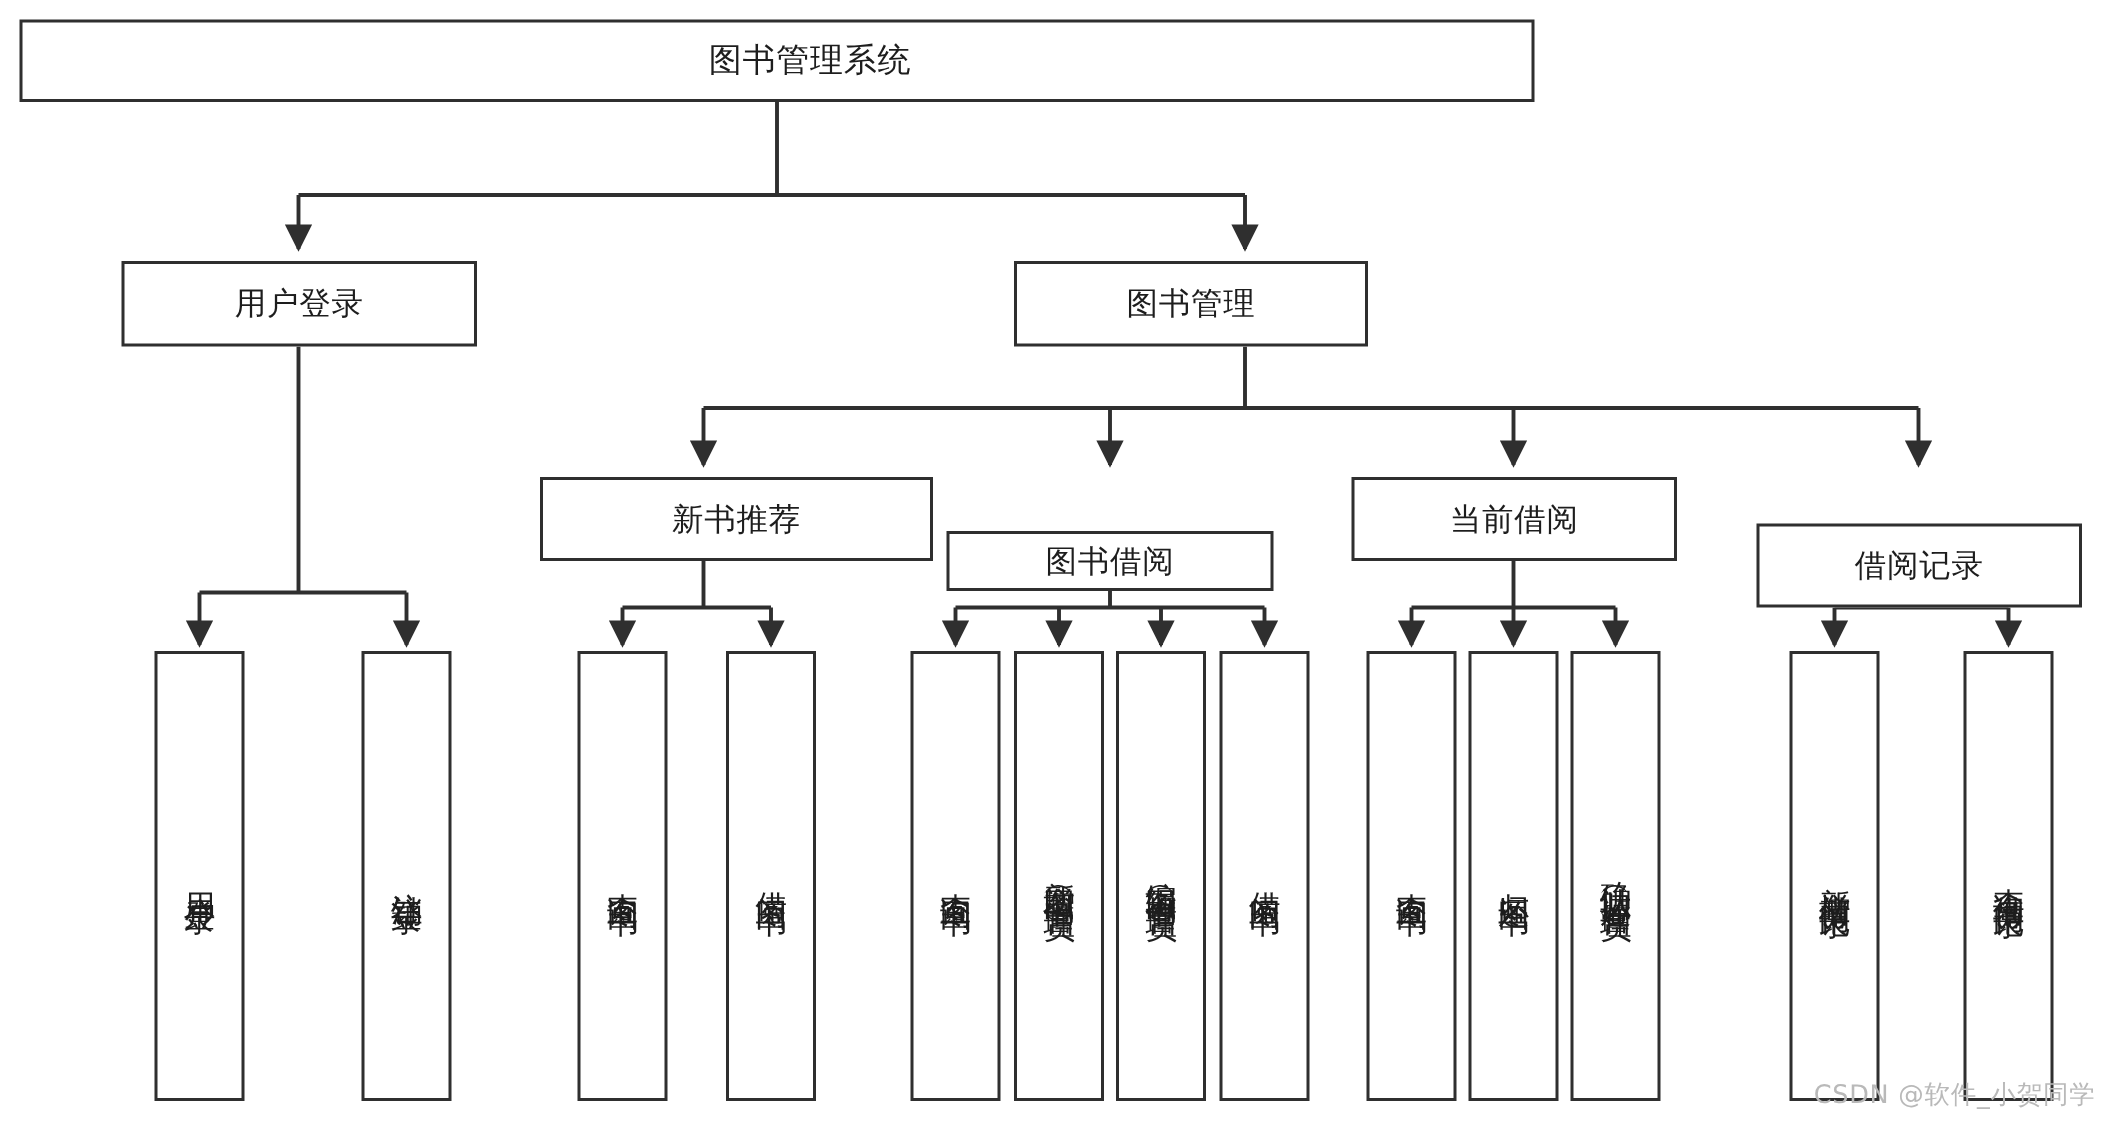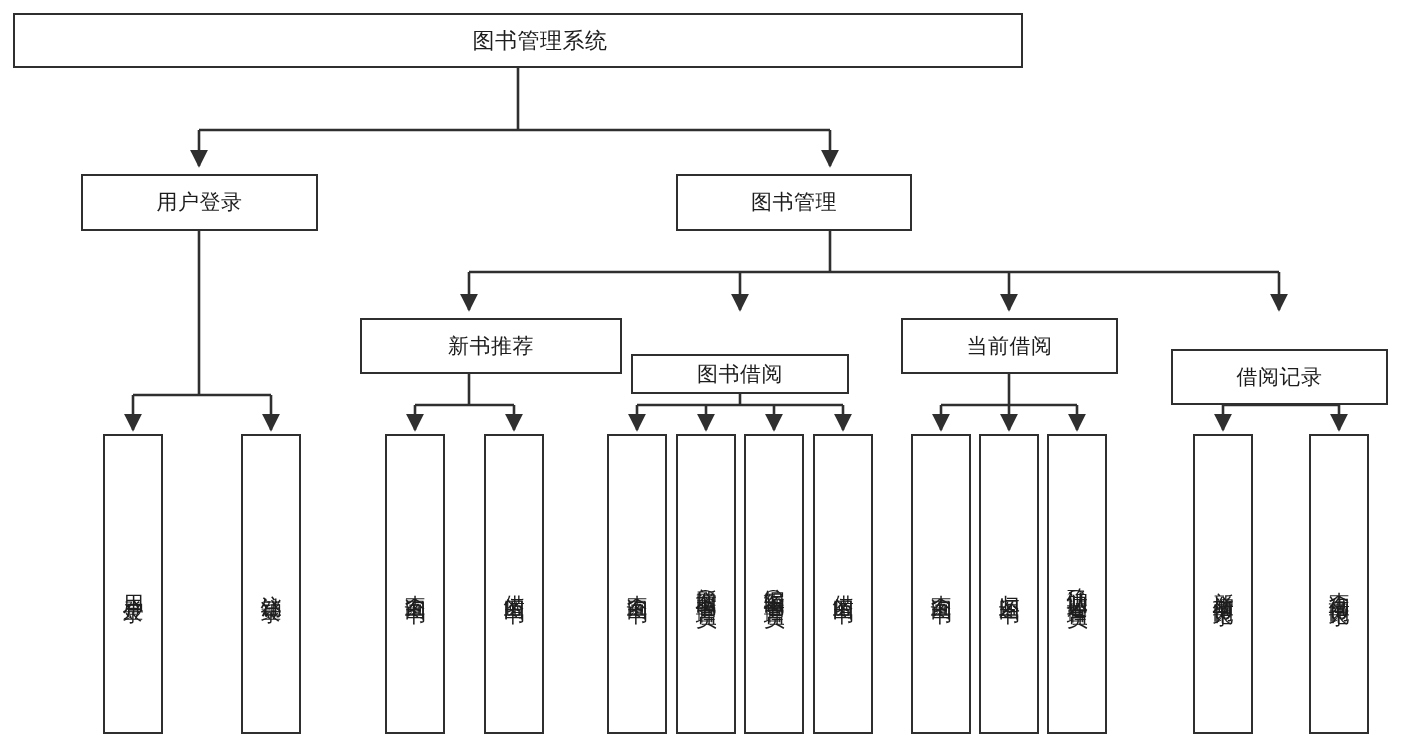--- a/index.html
+++ b/index.html
@@ -171,14 +171,15 @@
     <span class="vtext">确认归还（管理员）</span>
   </div>
 
   <div class="node leaf" style="left:1193px; top:434px; width:60px; height:300px;">
     <span class="vtext">新增借阅记录</span>
   </div>
   <div class="node leaf" style="left:1309px; top:434px; width:60px; height:300px;">
     <span class="vtext">查询借阅记录</span>
   </div>
 
+  <div class="watermark">CSDN @软件_小贺同学</div>
 
 </div>
 
 </body></html>

